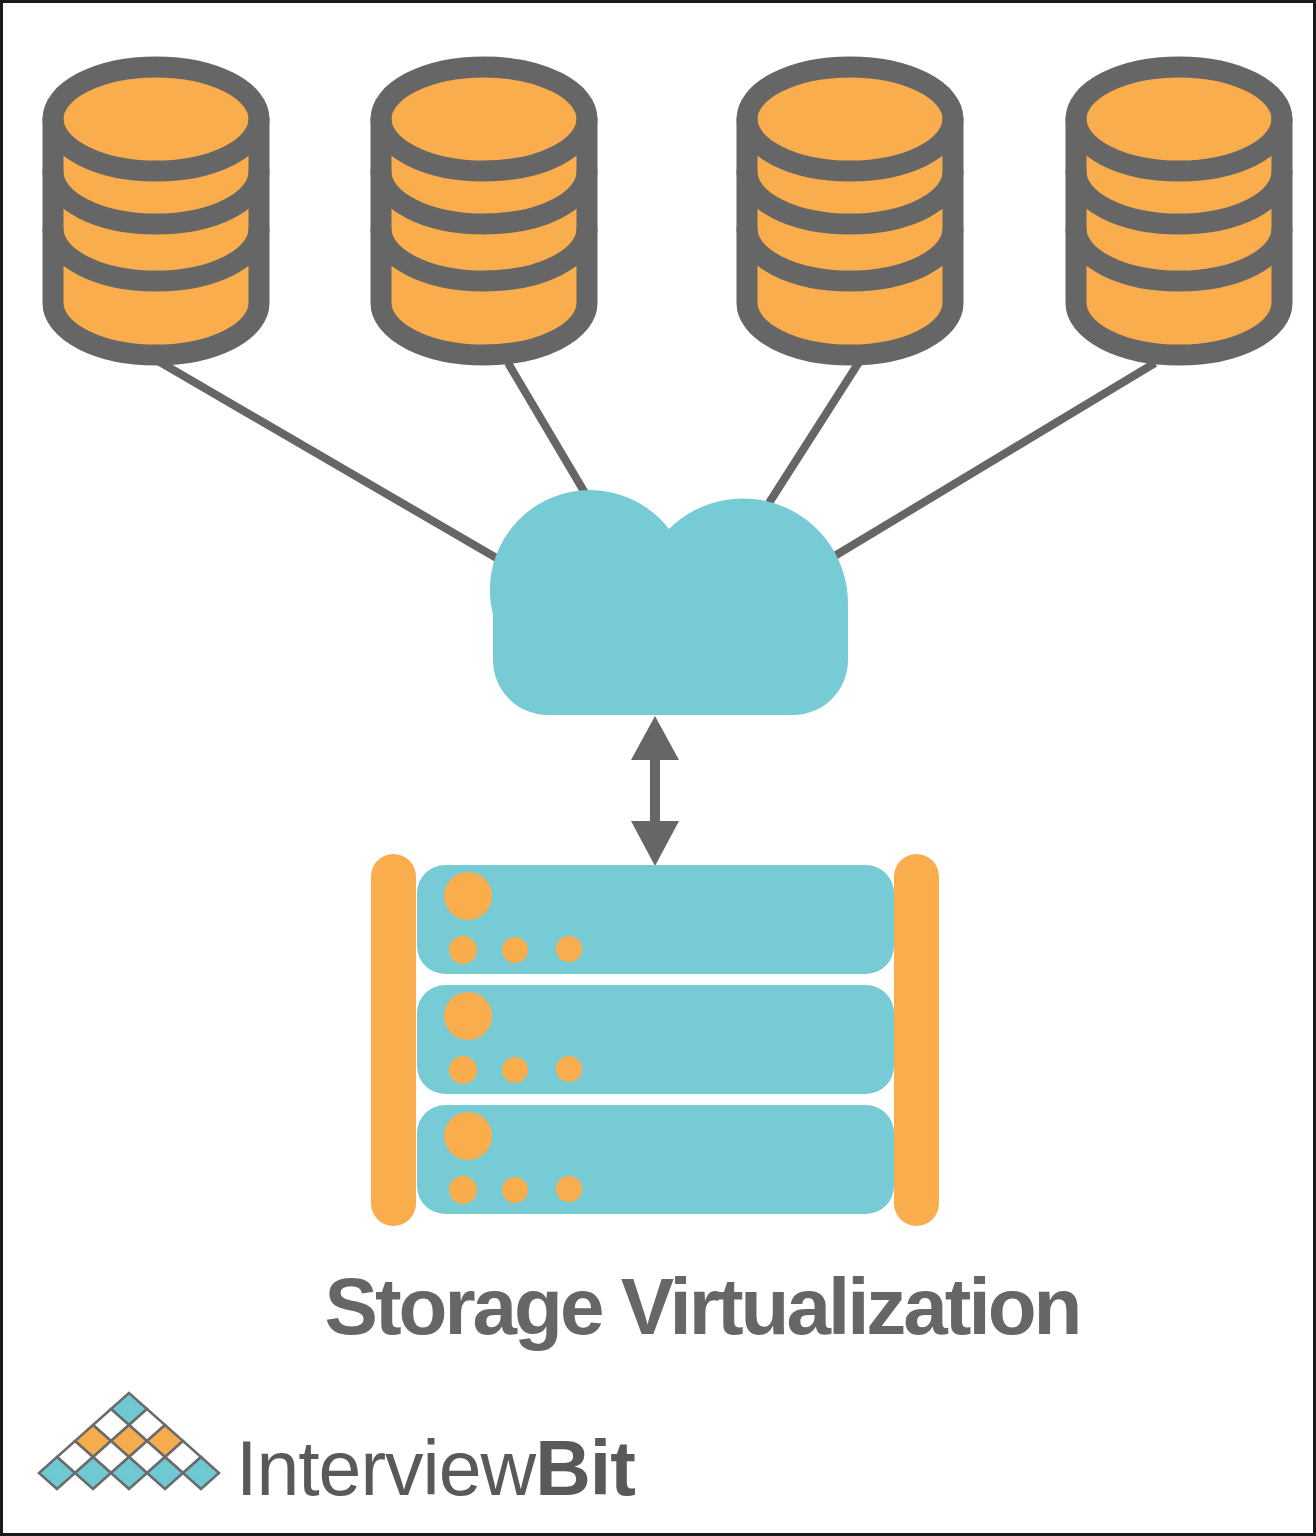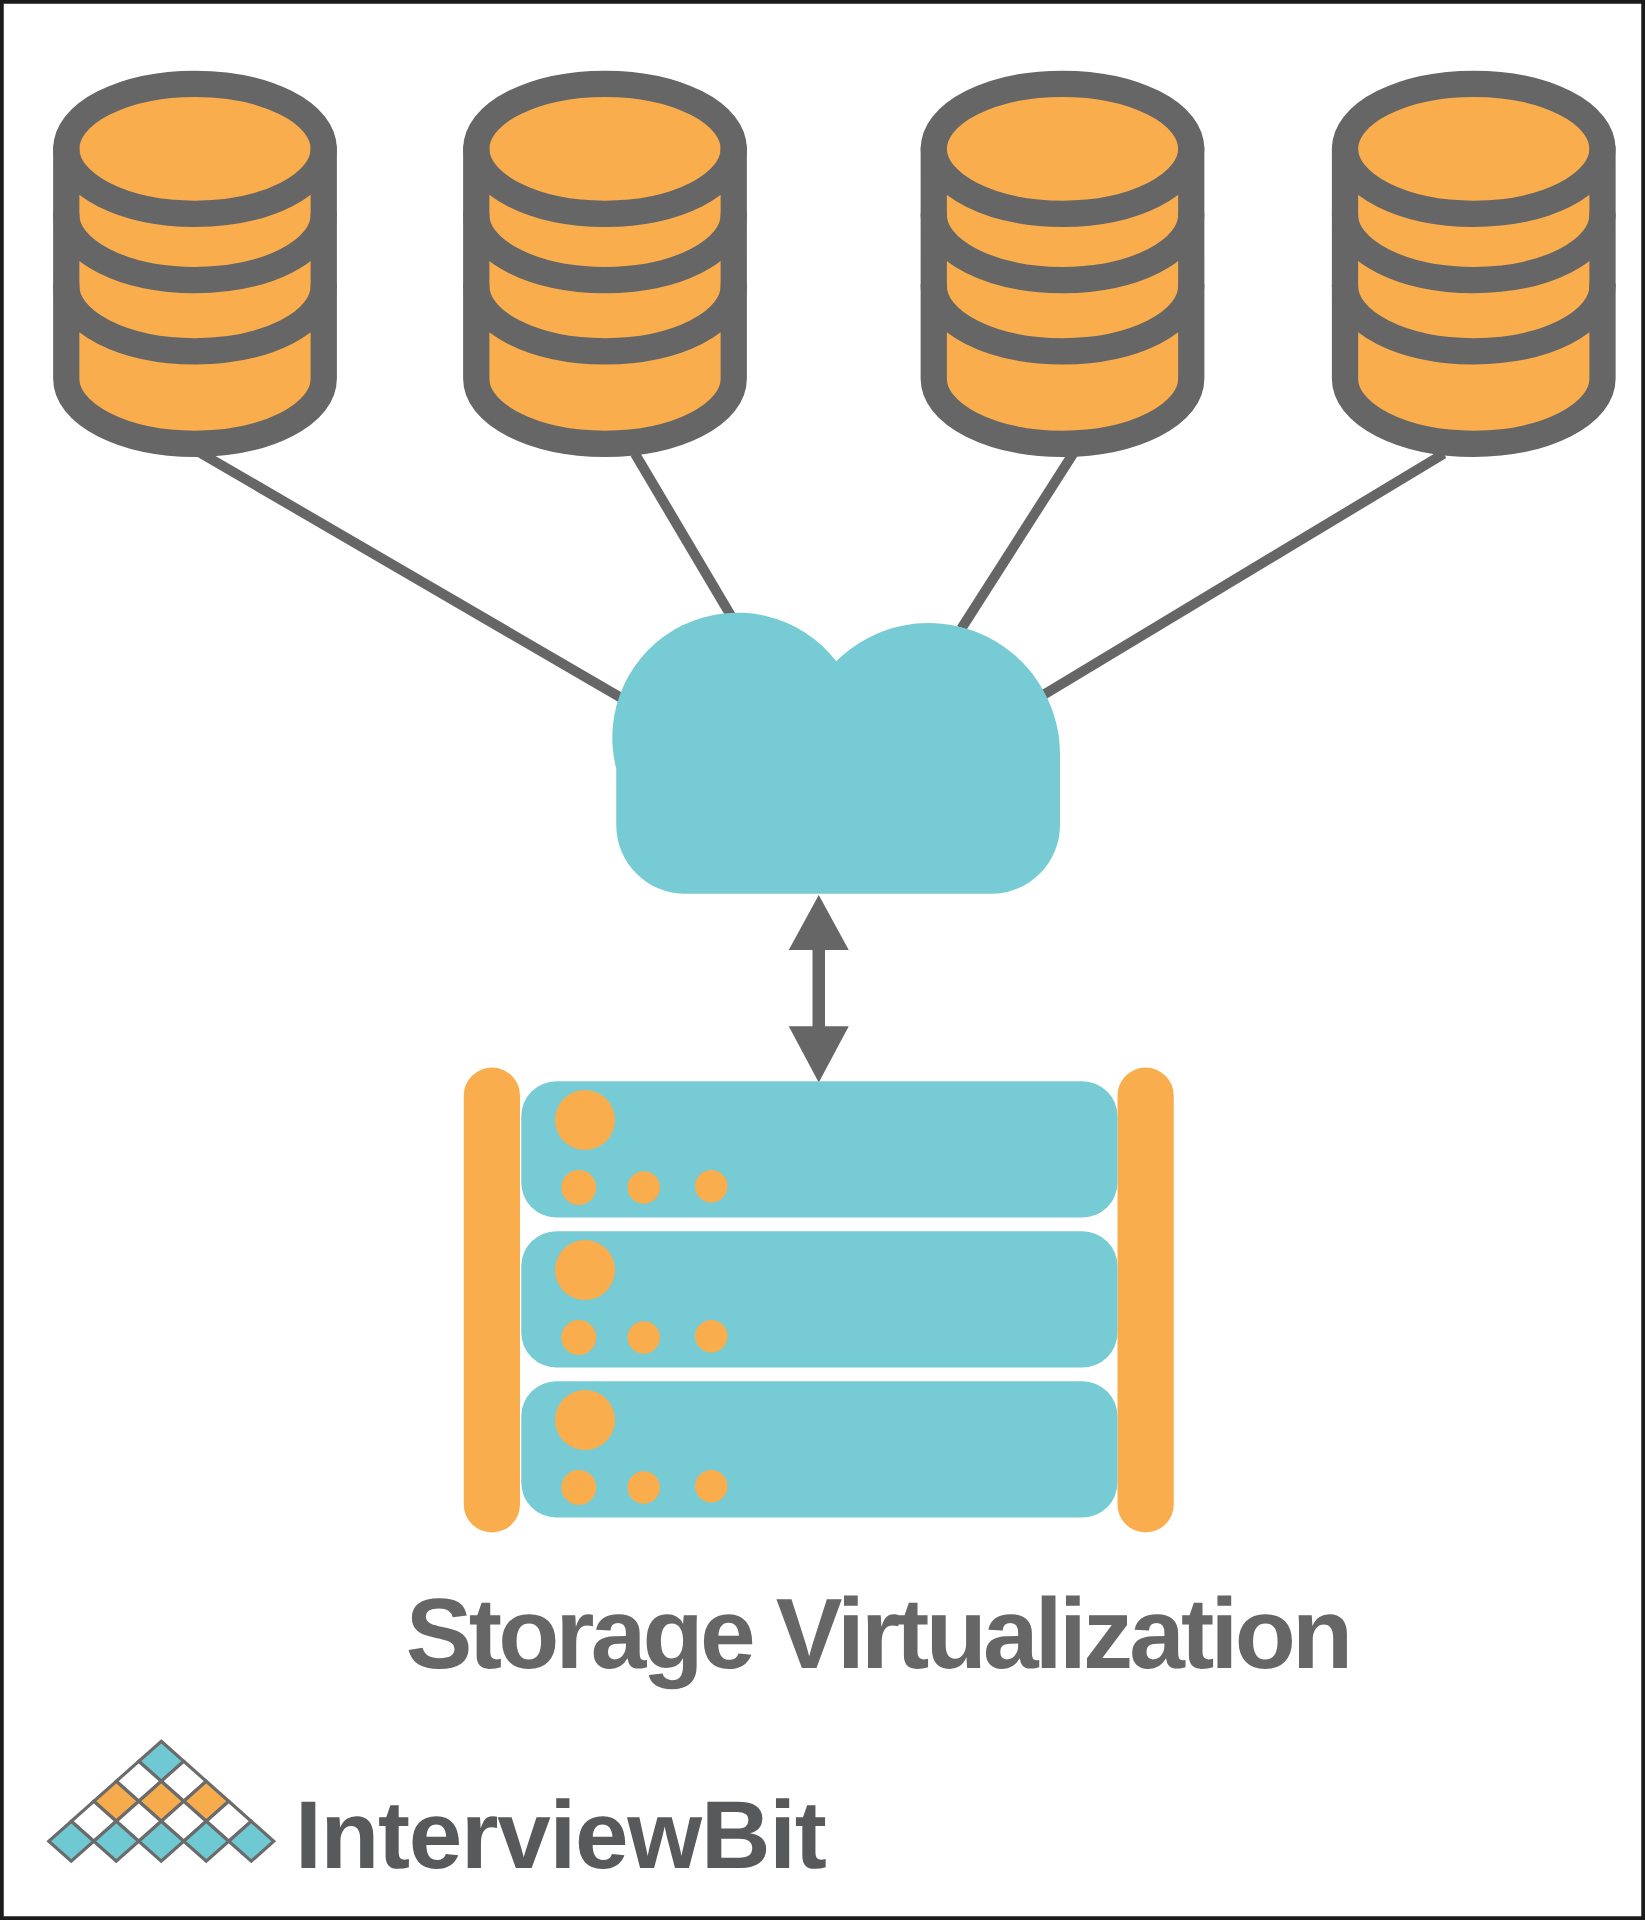--- a/index.html
+++ b/index.html
@@ -35,21 +35,21 @@
     padding-left: 44px;
   }
   .logo-text {
     position: absolute;
     left: 233px; top: 1427px;
     font-size: 77px; line-height: 1;
     color: var(--logo-text, #58595B);
     letter-spacing: -1px;
     white-space: nowrap;
   }
-  .logo-text .bold  { font-weight: 700; }
+  .logo-text .bold  { font-weight: 400; }
   .logo-text .light { font-weight: 700; }
 </style>
 </head>
 <body>
 
 <div class="frame">
 
   <svg class="diagram-svg" width="1316" height="1536" viewBox="0 0 1316 1536">
 
     <defs>

